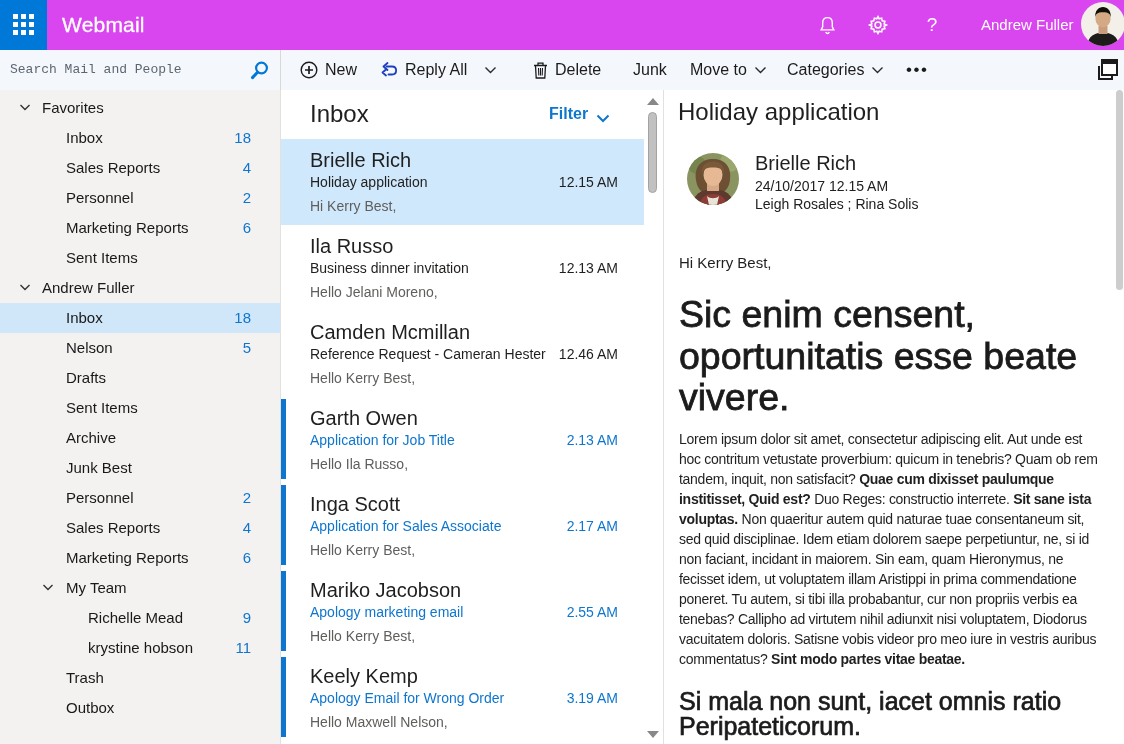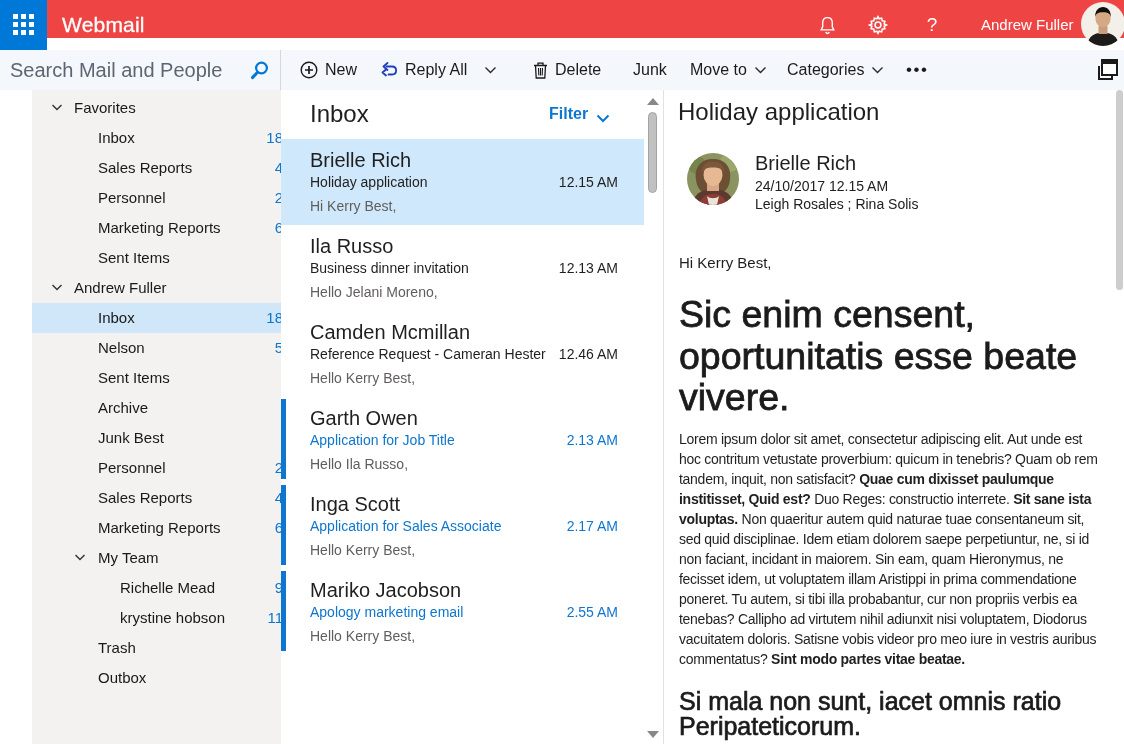--- a/index.html
+++ b/index.html
@@ -1,41 +1,41 @@
 <!DOCTYPE html>
 <html><head>
 <meta charset="utf-8">
 <style>
   * { margin:0; padding:0; box-sizing:border-box; }
   html,body { width:1124px; height:744px; overflow:hidden; }
   body { font-family:"Liberation Sans", sans-serif; -webkit-font-smoothing:antialiased; }
   .app { position:relative; width:1124px; height:744px; background:#fff; overflow:hidden; }
 
   
-  .topbar { position:absolute; left:0; top:0; width:1124px; height:38px; background:#ef4444; }
+  .topbar { position:absolute; left:0; top:0; width:1124px; height:50px; background:#d946ef; }
   .applauncher { position:absolute; left:0; top:0; width:47px; height:50px; background:#0078d7; cursor:pointer; }
   .applauncher svg { position:absolute; left:13px; top:14px; }
   .brand { position:absolute; left:62px; top:0; height:50px; line-height:50px; color:#fff; font-size:21px; letter-spacing:.2px; -webkit-text-stroke:0.3px #fff; }
   .tb-icon { position:absolute; top:0; height:50px; width:40px; display:flex; align-items:center; justify-content:center; cursor:pointer; }
   .tb-bell { left:807px; } .tb-gear { left:858px; } .tb-help { left:912px; }
   .tb-help span { color:#fff; font-size:19px; }
   .tb-user { position:absolute; left:981px; top:0; height:50px; line-height:50px; color:#fff; font-size:15px; cursor:pointer; }
   .tb-avatar { position:absolute; left:1081px; top:2px; width:44px; height:44px; border-radius:50%; overflow:hidden; cursor:pointer; }
 
   
   .searchband { position:absolute; left:0; top:50px; width:281px; height:40px; background:#f4f7fc; border-right:1px solid #d8d8d8; cursor:text; }
-  .search-ph { position:absolute; left:10px; top:0; height:40px; line-height:40px; color:#5d6670; font-size:20px; }
+  .search-ph { position:absolute; left:10px; top:0; height:40px; line-height:40px; color:#5d6670; font-size:13px;font-family:Liberation Mono, monospace; }
   .search-ic { position:absolute; right:9px; top:9px; }
   .toolbar { position:absolute; left:281px; top:50px; width:843px; height:40px; background:#f4f7fc; }
   .tbtn { position:absolute; top:0; height:40px; display:flex; align-items:center; gap:7px; font-size:16px; color:#1b1b1b; cursor:pointer; white-space:nowrap; }
   .chev { display:inline-block; width:13px; height:12px; line-height:0; }
   .chev svg { display:block; }
 
   
-  .sidebar { position:absolute; left:0; top:90px; width:281px; height:654px; background:#f4f2f1; border-right:1px solid #e3e1df; padding-top:3px;margin-left:32px; }
+  .sidebar { position:absolute; left:0; top:90px; width:281px; height:654px; background:#f4f2f1; border-right:1px solid #e3e1df; padding-top:3px; }
   .srow { position:relative; height:30px; line-height:30px; font-size:15px; color:#191919; cursor:pointer; }
   .srow.sel { background:#d0e7fa; }
   .srow .lbl { position:absolute; top:0; }
   .srow .cnt { position:absolute; right:29px; top:0; color:#0e76cf; }
   .srow .sv { position:absolute; top:9px; line-height:0; }
 
   
   .maillist { position:absolute; left:281px; top:90px; width:382px; height:654px; background:#fff; }
   .listhdr { position:relative; height:49px; }
   .listhdr .title { position:absolute; left:29px; top:10px; font-size:24px; color:#1f1f1f; }
@@ -225,20 +225,23 @@
       </div>
       <div class="srow sel">
         <span class="lbl" style="left: 66px;">Inbox</span>
         <span class="cnt">18</span>
       </div>
       <div class="srow">
         <span class="lbl" style="left: 66px;">Nelson</span>
         <span class="cnt">5</span>
       </div>
       <div class="srow">
+        <span class="lbl" style="left: 66px;">Drafts</span>
+      </div>
+      <div class="srow">
         <span class="lbl" style="left: 66px;">Sent Items</span>
       </div>
       <div class="srow">
         <span class="lbl" style="left: 66px;">Archive</span>
       </div>
       <div class="srow">
         <span class="lbl" style="left: 66px;">Junk Best</span>
       </div>
       <div class="srow">
         <span class="lbl" style="left: 66px;">Personnel</span>
@@ -316,20 +319,27 @@
           <div class="subj">Application for Sales Associate</div>
           <div class="time">2.17 AM</div>
           <div class="prev">Hello Kerry Best,</div>
         </div>
         <div class="tile unread">
           <div class="bar"></div>
           <div class="from">Mariko Jacobson</div>
           <div class="subj">Apology marketing email</div>
           <div class="time">2.55 AM</div>
           <div class="prev">Hello Kerry Best,</div>
+        </div>
+        <div class="tile unread">
+          <div class="bar"></div>
+          <div class="from">Keely Kemp</div>
+          <div class="subj">Apology Email for Wrong Order</div>
+          <div class="time">3.19 AM</div>
+          <div class="prev">Hello Maxwell Nelson,</div>
         </div>
       </div>
     <div class="lscroll">
       <div class="up"></div>
       <div class="thumb"></div>
       <div class="dn"></div>
     </div>
   </div>
 
   <div class="reading">

